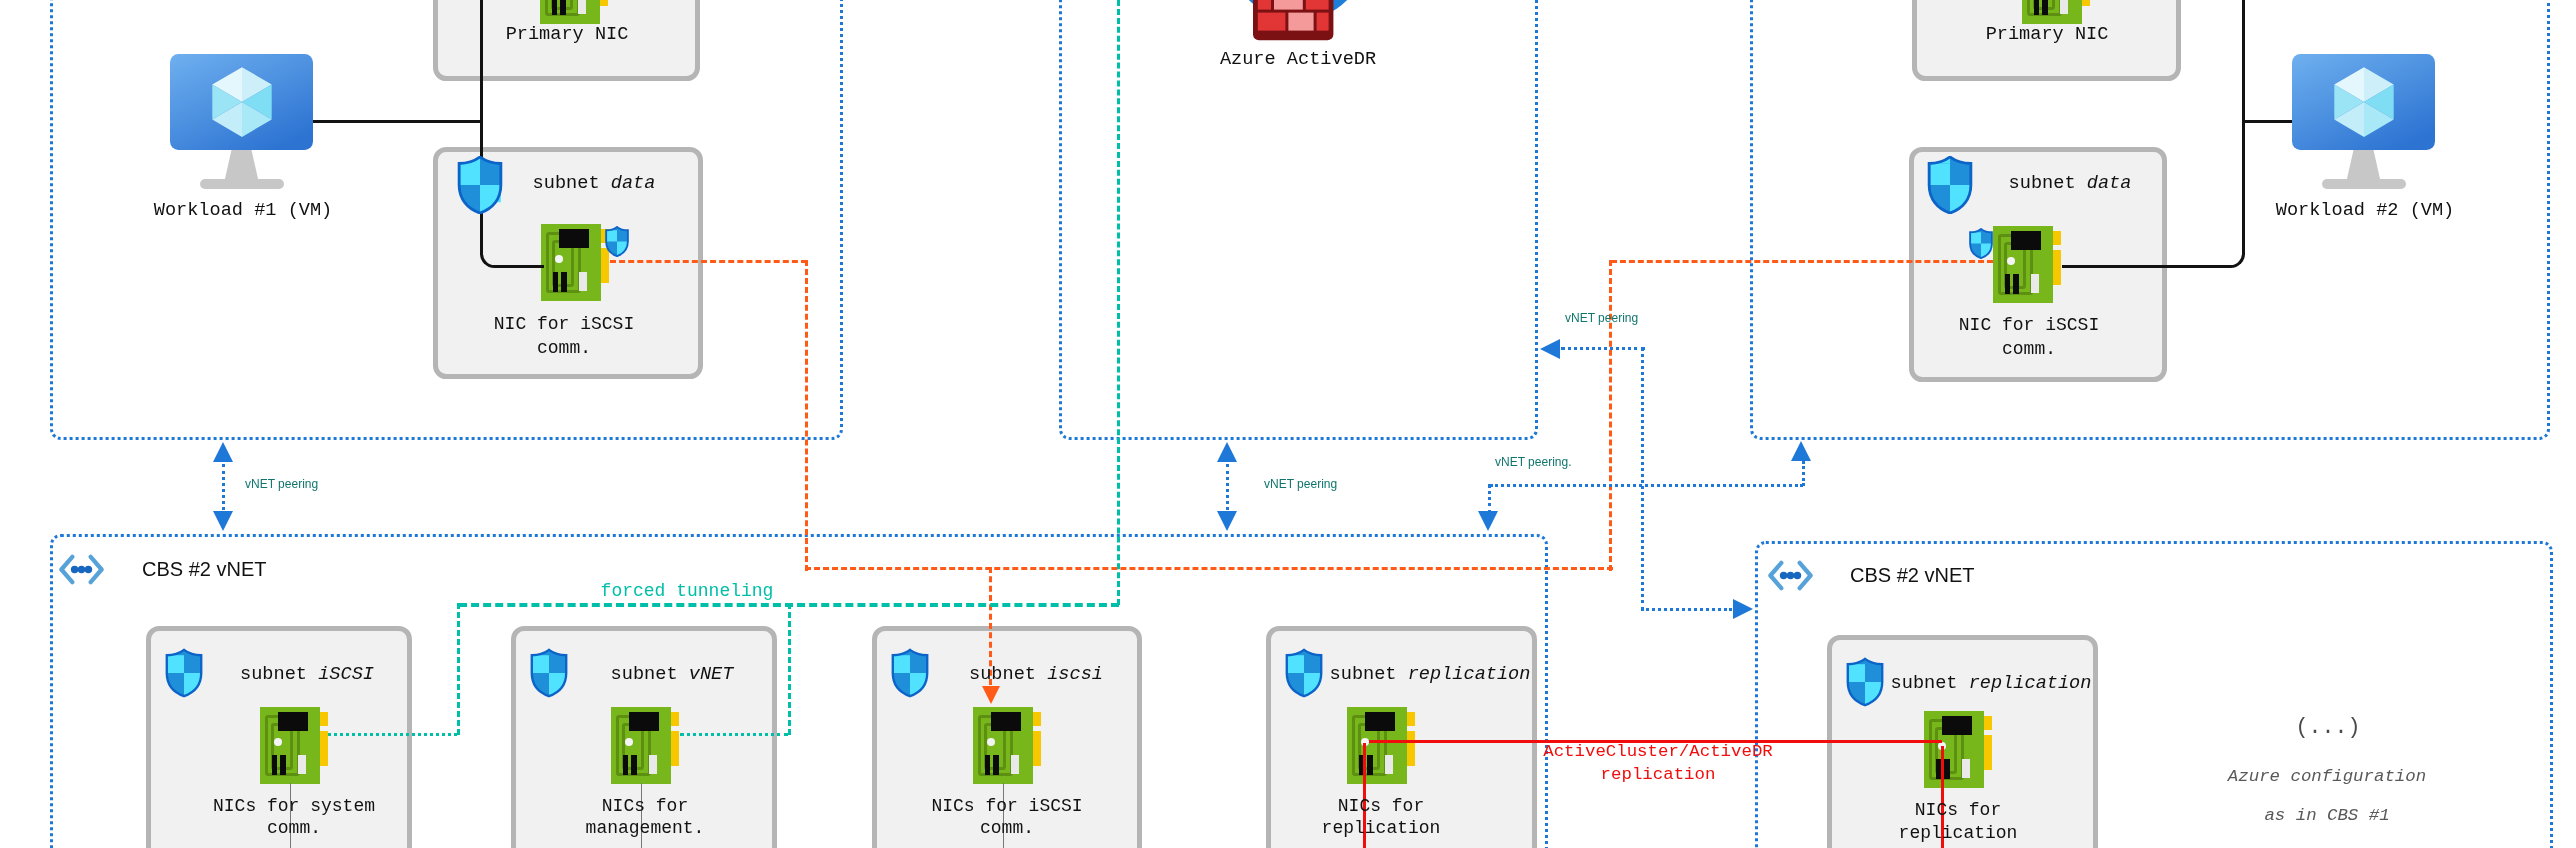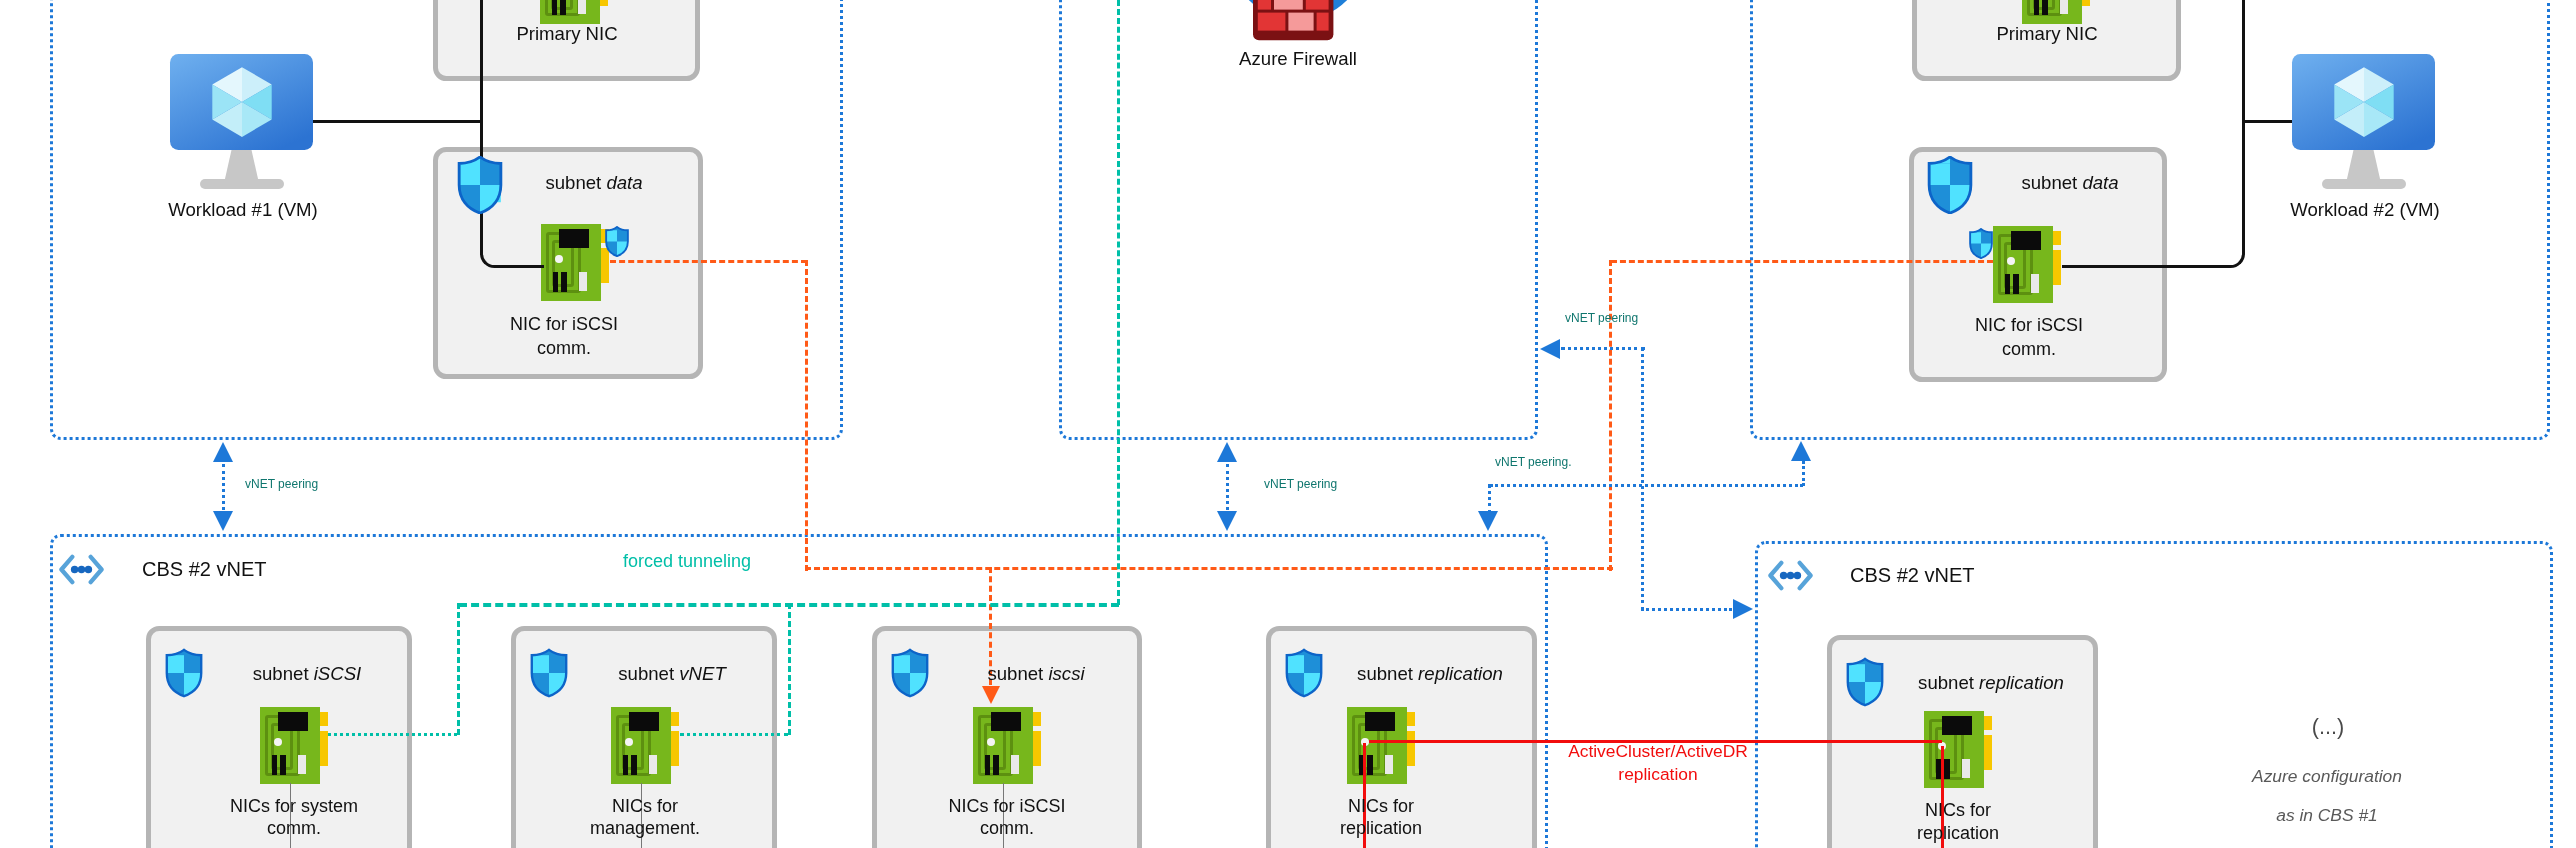--- a/index.html
+++ b/index.html
@@ -5,21 +5,21 @@
   html,body{margin:0;padding:0;background:#fff;}
   #canvas{position:relative;width:2576px;height:848px;overflow:hidden;background:#ffffff;
           font-family:"Liberation Sans",sans-serif;}
   .abs{position:absolute;}
   
   .vnet{position:absolute;border:3.6px dotted #1d78d8;border-radius:10.8px;box-sizing:border-box;}
   
   .gbox{position:absolute;background:#f1f1f1;border:5.4px solid #b5b5b5;border-radius:13.2px;box-sizing:border-box;}
   
   .lbl{position:absolute;color:#111;font-size:18.6px;white-space:nowrap;
-       transform:translate(-50%,-50%);text-align:center;}
+       transform:translate(-50%,-50%);text-align:center;font-family:Liberation Mono, monospace;}
   .lbl-left{position:absolute;color:#111;font-size:18.6px;white-space:nowrap;transform:translateY(-50%);}
   .it{font-style:italic;}
   .blue{color:#0f766e;font-size:12px;}
   .teal-t{color:#00bfa8;font-size:18px;}
   .red-t{color:#f20d0d;font-size:17.4px;}
   .gray-note{color:#595959;font-style:italic;font-size:17.4px;}
   .dots{color:#4a4a4a;font-size:21.6px;}
   .title{font-size:20px;}
   
   .hline{position:absolute;height:0;}
@@ -410,30 +410,30 @@
     <span>subnet</span> <span class="it">data</span></div>
 
   <div class="lbl" style="left:564px;top:324px;font-size:18px;">NIC for iSCSI</div>
   <div class="lbl" style="left:564px;top:348px;font-size:18px;">comm.</div>
   <div class="lbl" style="left:2029px;top:325px;font-size:18px;">NIC for iSCSI</div>
   <div class="lbl" style="left:2029px;top:349px;font-size:18px;">comm.</div>
 
   <div class="lbl" style="left:243px;top:210px;">Workload #1 (VM)</div>
   <div class="lbl" style="left:2365px;top:210px;">Workload #2 (VM)</div>
 
-  <div class="lbl" style="left:1298px;top:59px;">Azure Firewall</div>
+  <div class="lbl" style="left:1298px;top:59px;">Azure ActiveDR</div>
 
   <div class="lbl-left title" style="left:142px;top:569px;">CBS #2 vNET</div>
   <div class="lbl-left title" style="left:1850px;top:575px;">CBS #2 vNET</div>
 
   <div class="lbl-left blue" style="left:245px;top:484px;">vNET peering</div>
   <div class="lbl-left blue" style="left:1264px;top:484px;">vNET peering</div>
   <div class="lbl-left blue" style="left:1495px;top:462px;">vNET peering.</div>
   <div class="lbl-left blue" style="left:1565px;top:318px;">vNET peering</div>
-  <div class="lbl teal-t" style="left:687px;top:561px;">forced tunneling</div>
+  <div class="lbl teal-t" style="left:687px;top:591px;">forced tunneling</div>
 
   <div class="lbl" style="left:307px;top:674px;">
     <span>subnet</span> <span class="it">iSCSI</span></div>
   <div class="lbl" style="left:672px;top:674px;">
     <span>subnet</span> <span class="it">vNET</span></div>
   <div class="lbl" style="left:1036px;top:674px;">
     <span>subnet</span> <span class="it">iscsi</span></div>
   <div class="lbl" style="left:1430px;top:674px;">
     <span>subnet</span> <span class="it">replication</span></div>
   <div class="lbl" style="left:1991px;top:683px;">

